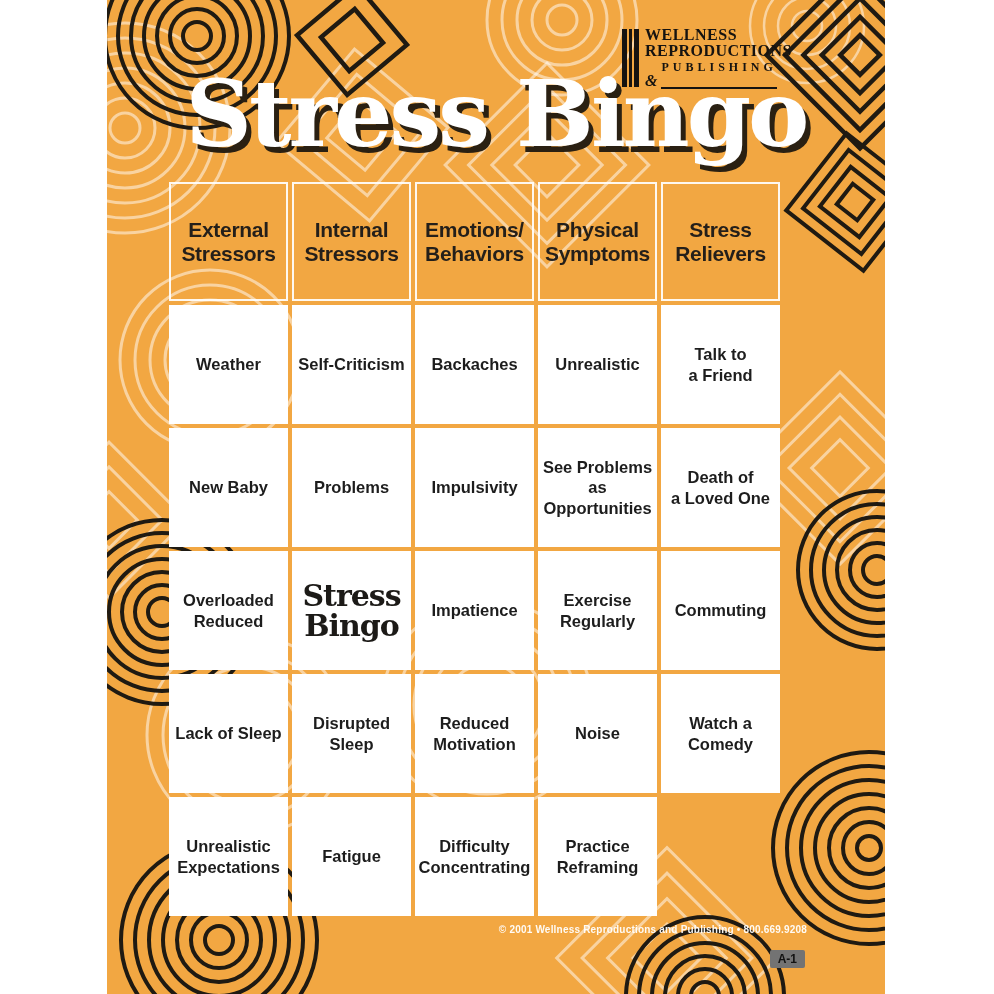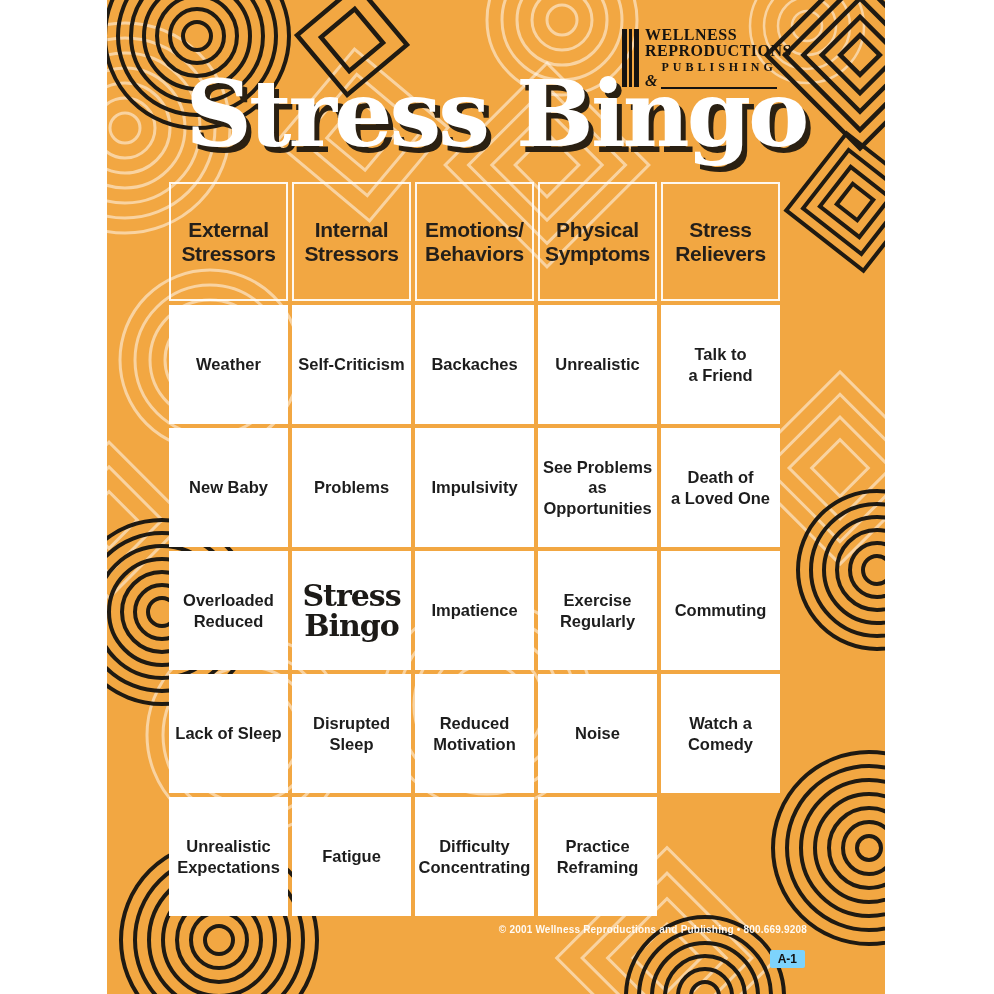--- a/index.html
+++ b/index.html
@@ -39,21 +39,21 @@
     font-weight:bold;font-size:21px;line-height:1.12;letter-spacing:-0.3px;color:#241f1a;}
   .cell{background:#ffffff;display:flex;align-items:center;justify-content:center;
     text-align:center;white-space:pre-line;font-weight:bold;font-size:16.5px;
     line-height:1.22;color:#1d1d1d;padding:2px;}
   .cell.center{font-family:"DejaVu Serif",serif;font-size:30px;line-height:1.0;
     letter-spacing:-1px;color:#1c1a17;}
 
   
   .copyright{position:absolute;top:924px;right:78px;font-size:10px;font-weight:bold;
     color:rgba(255,255,255,0.95);letter-spacing:0.2px;z-index:3;text-align:center;}
-  .sheet-code{position:absolute;top:950px;right:80px;background:#7dd3fc;color:#121212;
+  .sheet-code{position:absolute;top:950px;right:80px;background:#737373;color:#121212;
     font-size:12px;font-weight:bold;padding:2px 8px;border-radius:2px;z-index:3;}
 </style>
 </head>
 <body>
 
 <div class="stage">
   <div class="card">
 
     <svg id="bg" viewBox="0 0 778 994">
         <g>

